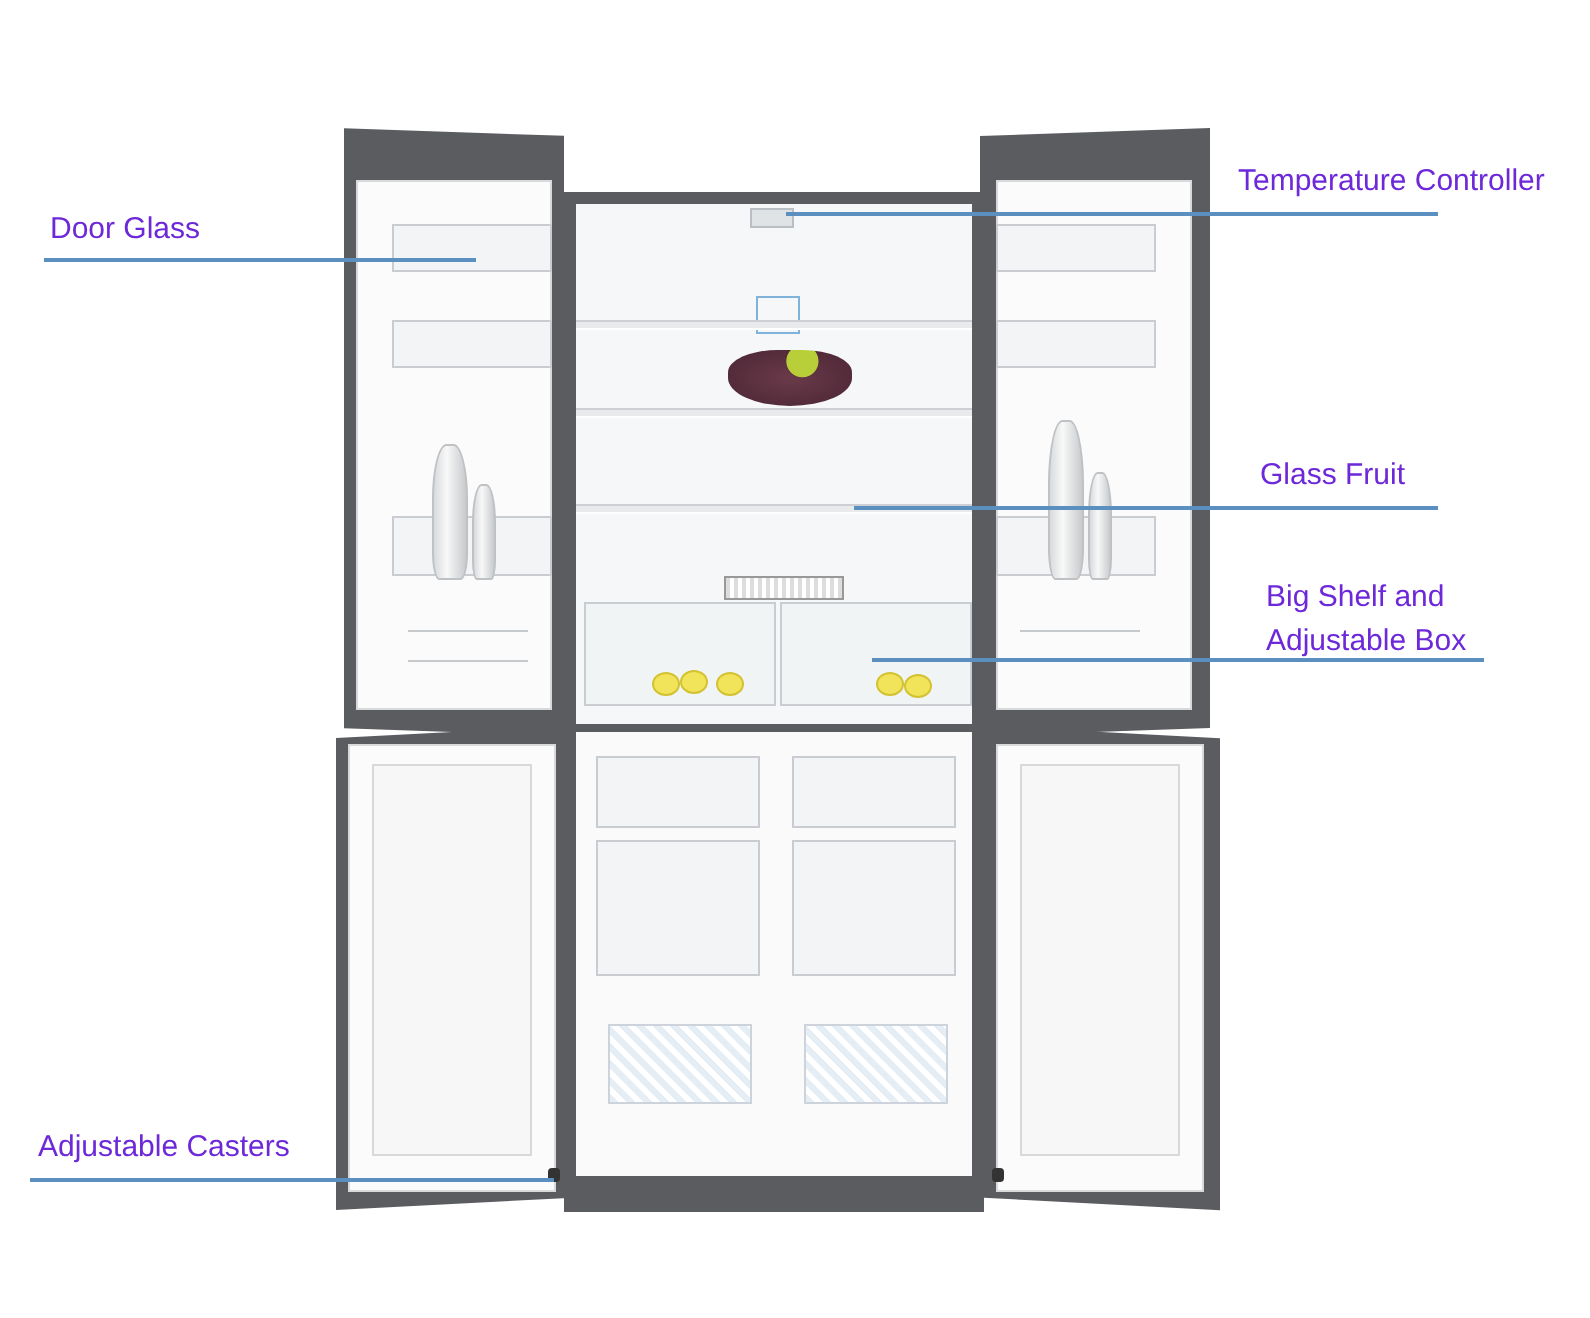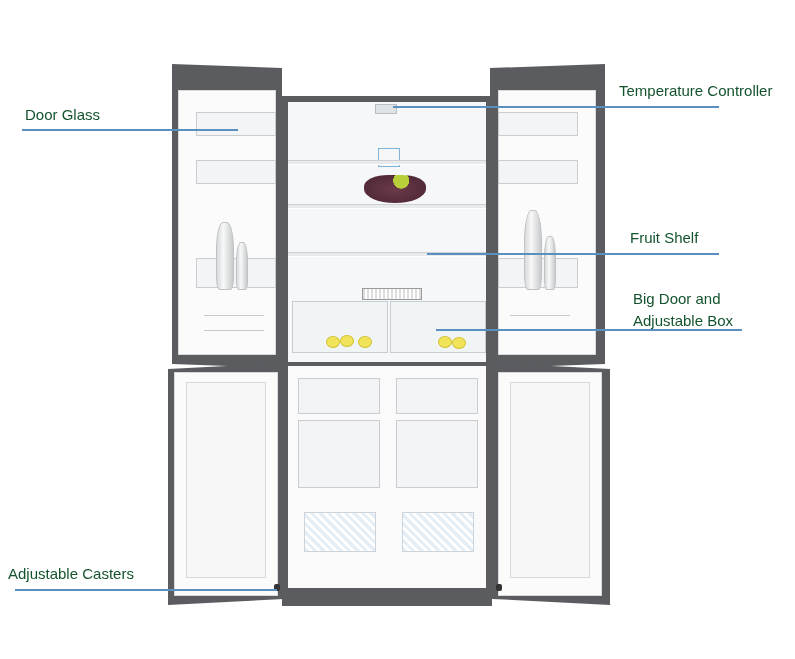--- a/index.html
+++ b/index.html
@@ -1,18 +1,18 @@
 <!DOCTYPE html>
 <html><head>
 <meta charset="utf-8">
 <style>
   html, body { margin:0; padding:0; background:#ffffff; }
   body { width:795px; height:659px; position:relative; overflow:hidden; font-family:"Liberation Sans", sans-serif; }
   .abs { position:absolute; }
-  .label { position:absolute; font-size:15px; color:#14532d; line-height:21px; white-space:nowrap; }
+  .label { position:absolute; font-size:15px; color:#6d28d9; line-height:21px; white-space:nowrap; }
   .leader { position:absolute; height:2px; background:#5b8fbf; }
   .panel { position:absolute; background:#f3f4f5; }
   .frame { position:absolute; background:#5a5c60; }
   .liner { position:absolute; background:#fbfbfb; border:1px solid #d8d9db; box-sizing:border-box; }
   .shelf { position:absolute; height:3px; background:#e8eaec; border-top:1px solid #ccd0d4; border-bottom:1px solid #ffffff; }
   .bin { position:absolute; background:rgba(240,242,244,0.8); border:1px solid #c9cdd1; box-sizing:border-box; }
   .rib { position:absolute; height:1px; background:#c7cacd; }
   .bottle { position:absolute; border-radius:40% 40% 20% 20%; background:linear-gradient(90deg,#d8dadc,#f8f8f8 40%,#c8cacc); border:1px solid #bfc2c5; box-sizing:border-box; }
   .lemon { position:absolute; width:12px; height:10px; border-radius:50%; background:#f1e45a; border:1px solid #d3c231; }
   .ice { position:absolute; background:repeating-linear-gradient(45deg,#e6eef5 0 3px,#ffffff 3px 6px); border:1px solid #ccd3da; box-sizing:border-box; }
@@ -76,21 +76,21 @@
   <div class="abs" style="left:114px;top:524px;width:6px;height:7px;background:#333;border-radius:2px;"></div>
   <div class="abs" style="left:336px;top:524px;width:6px;height:7px;background:#333;border-radius:2px;"></div>
 </div>
 
 <div class="label" style="left:25px;top:104px;">Door Glass</div>
 <div class="leader" style="left:22px;top:129px;width:216px;"></div>
 
 <div class="label" style="left:619px;top:80px;">Temperature Controller</div>
 <div class="leader" style="left:393px;top:106px;width:326px;"></div>
 
-<div class="label" style="left:630px;top:227px;">Fruit Shelf</div>
+<div class="label" style="left:630px;top:227px;">Glass Fruit</div>
 <div class="leader" style="left:427px;top:253px;width:292px;"></div>
 
-<div class="label" style="left:633px;top:288px;">Big Door and</div>
+<div class="label" style="left:633px;top:288px;">Big Shelf and</div>
 <div class="label" style="left:633px;top:310px;">Adjustable Box</div>
 <div class="leader" style="left:436px;top:329px;width:306px;"></div>
 
-<div class="label" style="left:8px;top:563px;">Adjustable Casters</div>
+<div class="label" style="left:19px;top:563px;">Adjustable Casters</div>
 <div class="leader" style="left:15px;top:589px;width:262px;"></div>
 
 </body></html>

